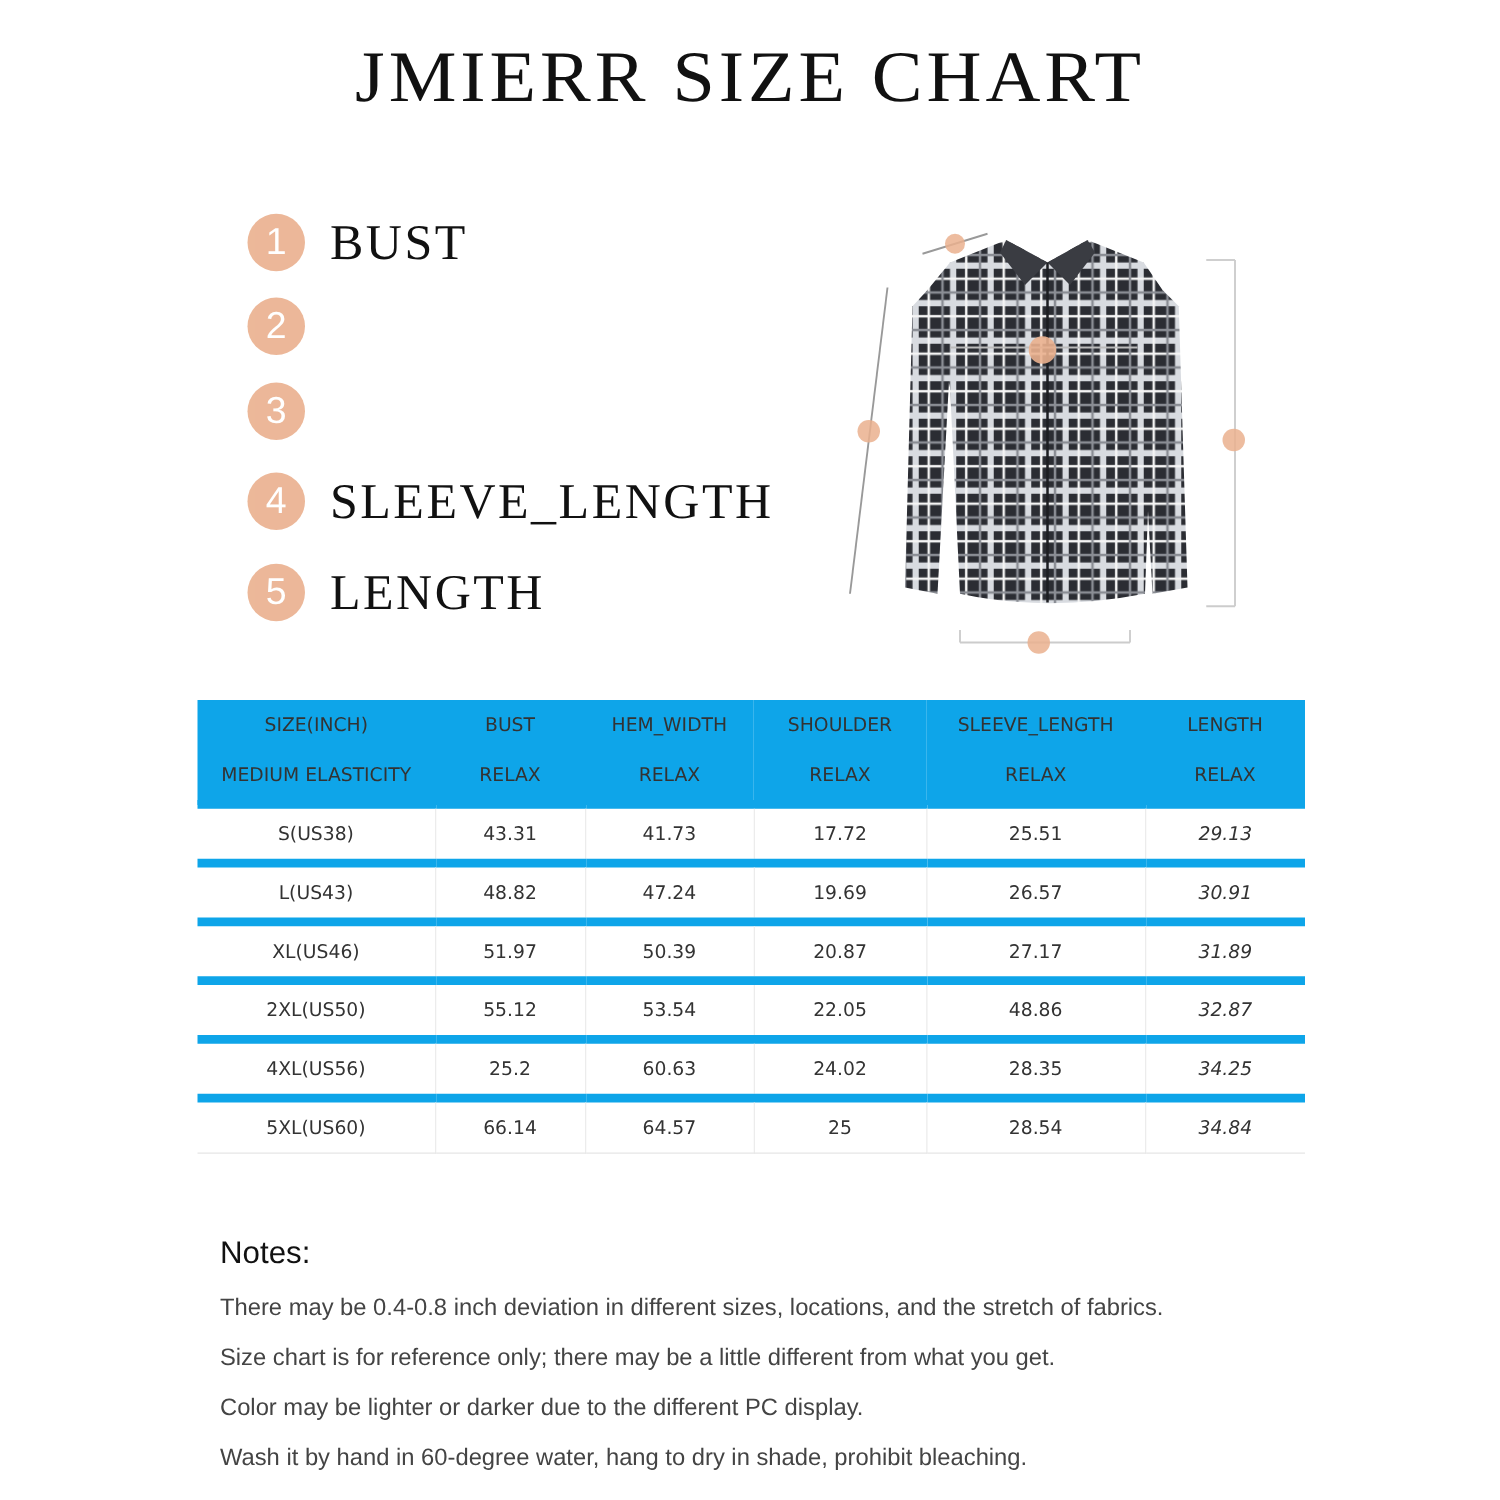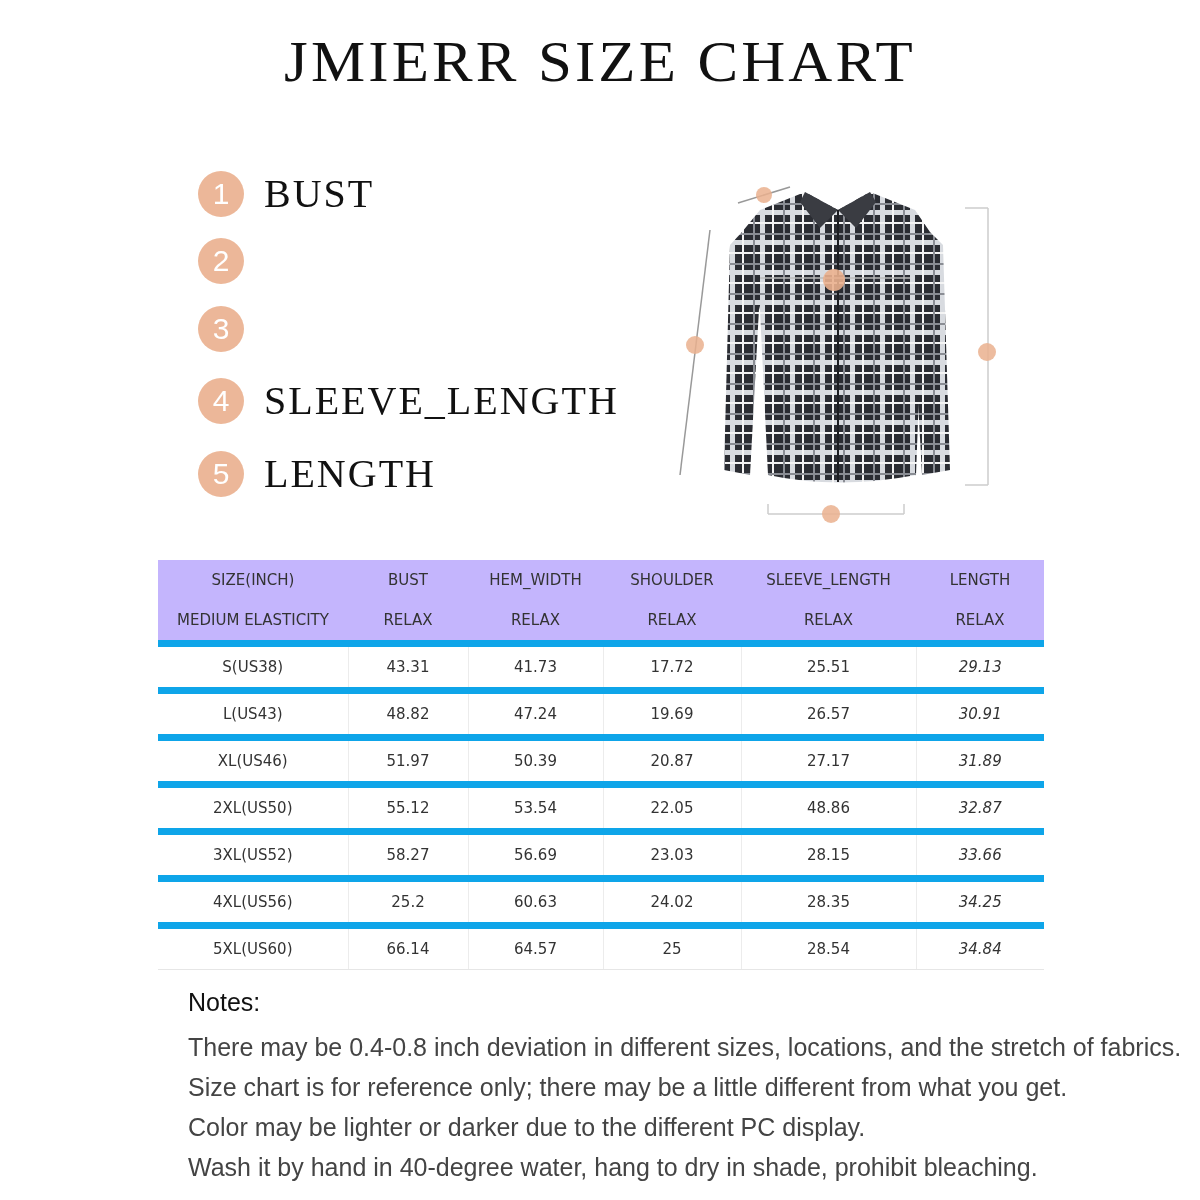--- a/index.html
+++ b/index.html
@@ -5,27 +5,27 @@
   html, body { margin:0; padding:0; background:#ffffff; }
   body { width:1200px; height:1200px; position:relative; overflow:hidden; font-family:"Liberation Sans", sans-serif; color:#333; }
   .title { position:absolute; left:0; top:28px; width:1200px; text-align:center; font-family:"Liberation Serif", serif; font-size:58px; letter-spacing:3px; color:#111; transform:scaleX(1.05); }
   .legend { position:absolute; left:198px; top:170px; }
   .legend-item { display:flex; align-items:center; position:absolute; left:0; white-space:nowrap; }
   .badge { width:46px; height:46px; border-radius:50%; background:#eab08e; color:#fff; display:flex; align-items:center; justify-content:center; font-size:30px; font-family:"Liberation Sans", sans-serif; opacity:0.9; }
   .legend-label { margin-left:20px; font-family:"Liberation Serif", serif; font-size:40px; color:#111; letter-spacing:2px; }
   .shirt-wrap { position:absolute; left:660px; top:170px; width:360px; height:360px; }
   table.size-table { position:absolute; left:158px; top:560px; width:886px; border-collapse:collapse; font-family:"DejaVu Sans", sans-serif; font-size:15px; color:#333; }
   table.size-table th, table.size-table td { text-align:center; height:40px; padding:0; font-weight:normal; }
-  table.size-table thead tr { background:#c4b5fd;margin-top:16px; }
+  table.size-table thead tr { background:#0ea5e9;margin-top:16px; }
   table.size-table tbody td { border-top:7px solid #0ea5e9; border-right:1px solid #ececec; }
   table.size-table tbody td:last-child { border-right:none;font-style:italic; }
   table.size-table tbody tr:last-child td { border-bottom:1px solid #e6e6e6; }
-  .notes { position:absolute; left:188px; top:988px; width:900px; }
+  .notes { position:absolute; left:176px; top:988px; width:900px; }
   .notes-title { font-family:"Liberation Sans", sans-serif; font-size:25px; color:#111; margin-bottom:10px; }
-  .note-line { font-family:"Liberation Sans", sans-serif; font-size:25px; color:#444; height:40px; line-height:40px; white-space:nowrap; }
+  .note-line { font-family:"Liberation Sans", sans-serif; font-size:19px; color:#444; height:40px; line-height:40px; white-space:nowrap; }
 </style>
 </head>
 <body>
 
 <div class="title">JMIERR SIZE CHART</div>
 
 <div class="legend">
   <div class="legend-item" style="top:0px;">
     <div class="badge">1</div>
     <div class="legend-label">BUST</div>
@@ -140,28 +140,20 @@
     </tr>
     <tr>
       <td>2XL(US50)</td>
       <td>55.12</td>
       <td>53.54</td>
       <td>22.05</td>
       <td>48.86</td>
       <td>32.87</td>
     </tr>
     <tr>
-      <td>3XL(US52)</td>
-      <td>58.27</td>
-      <td>56.69</td>
-      <td>23.03</td>
-      <td>28.15</td>
-      <td>33.66</td>
-    </tr>
-    <tr>
       <td>4XL(US56)</td>
       <td>25.2</td>
       <td>60.63</td>
       <td>24.02</td>
       <td>28.35</td>
       <td>34.25</td>
     </tr>
     <tr>
       <td>5XL(US60)</td>
       <td>66.14</td>
@@ -171,14 +163,14 @@
       <td>34.84</td>
     </tr>
   </tbody>
 </table>
 
 <div class="notes">
   <div class="notes-title">Notes:</div>
   <div class="note-line">There may be 0.4-0.8 inch deviation in different sizes, locations, and the stretch of fabrics.</div>
   <div class="note-line">Size chart is for reference only; there may be a little different from what you get.</div>
   <div class="note-line">Color may be lighter or darker due to the different PC display.</div>
-  <div class="note-line">Wash it by hand in 40-degree water, hang to dry in shade, prohibit bleaching.</div>
+  <div class="note-line">Wash it by hand in 60-degree water, hang to dry in shade, prohibit bleaching.</div>
 </div>
 
 </body></html>

